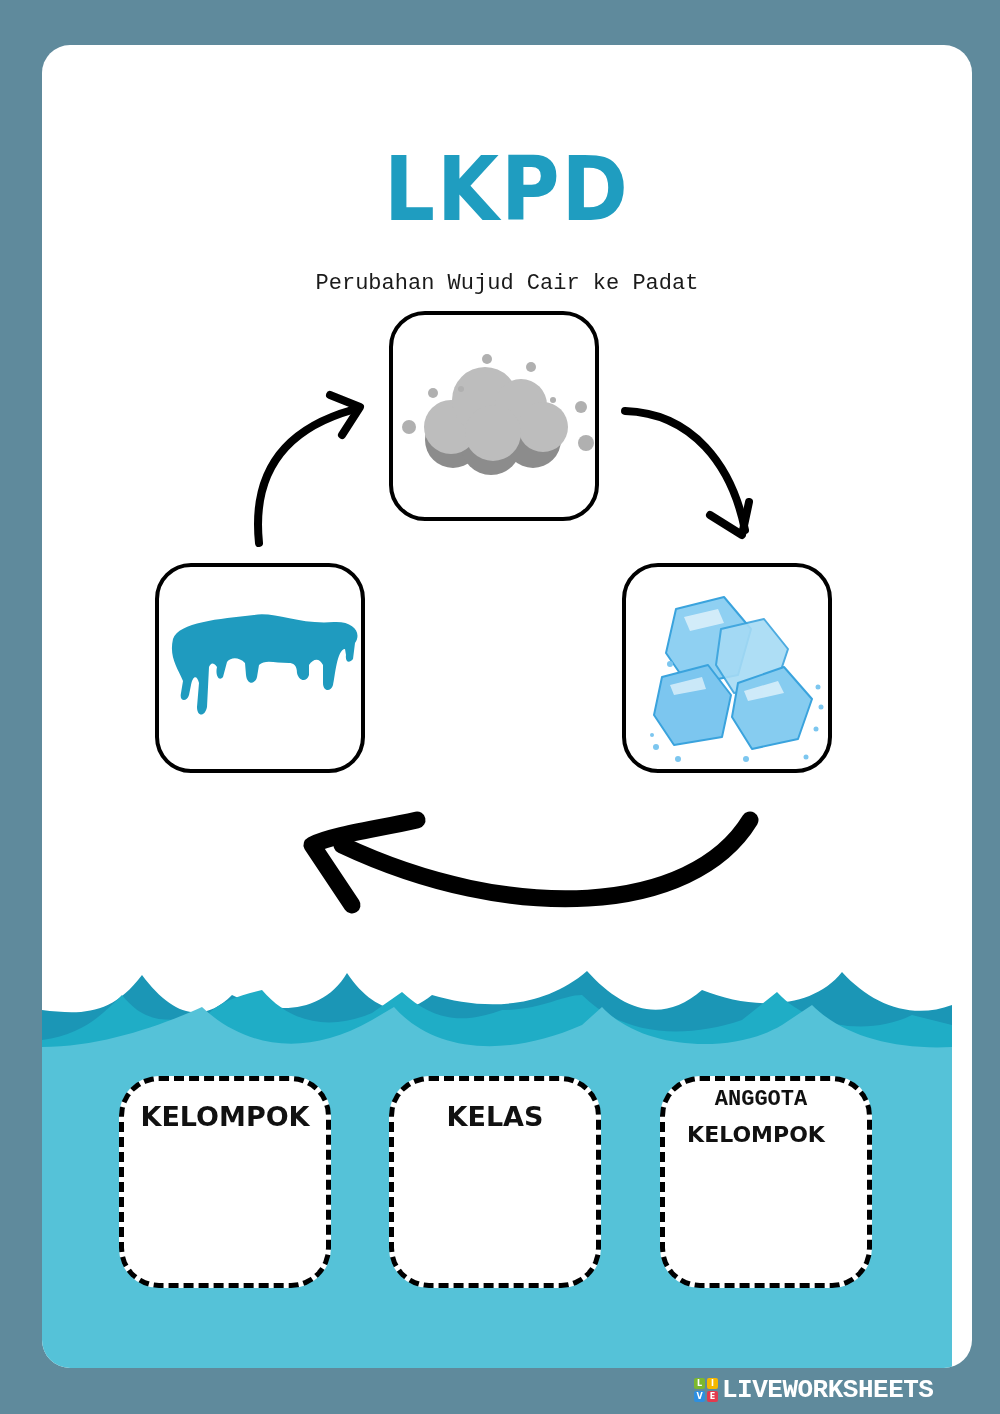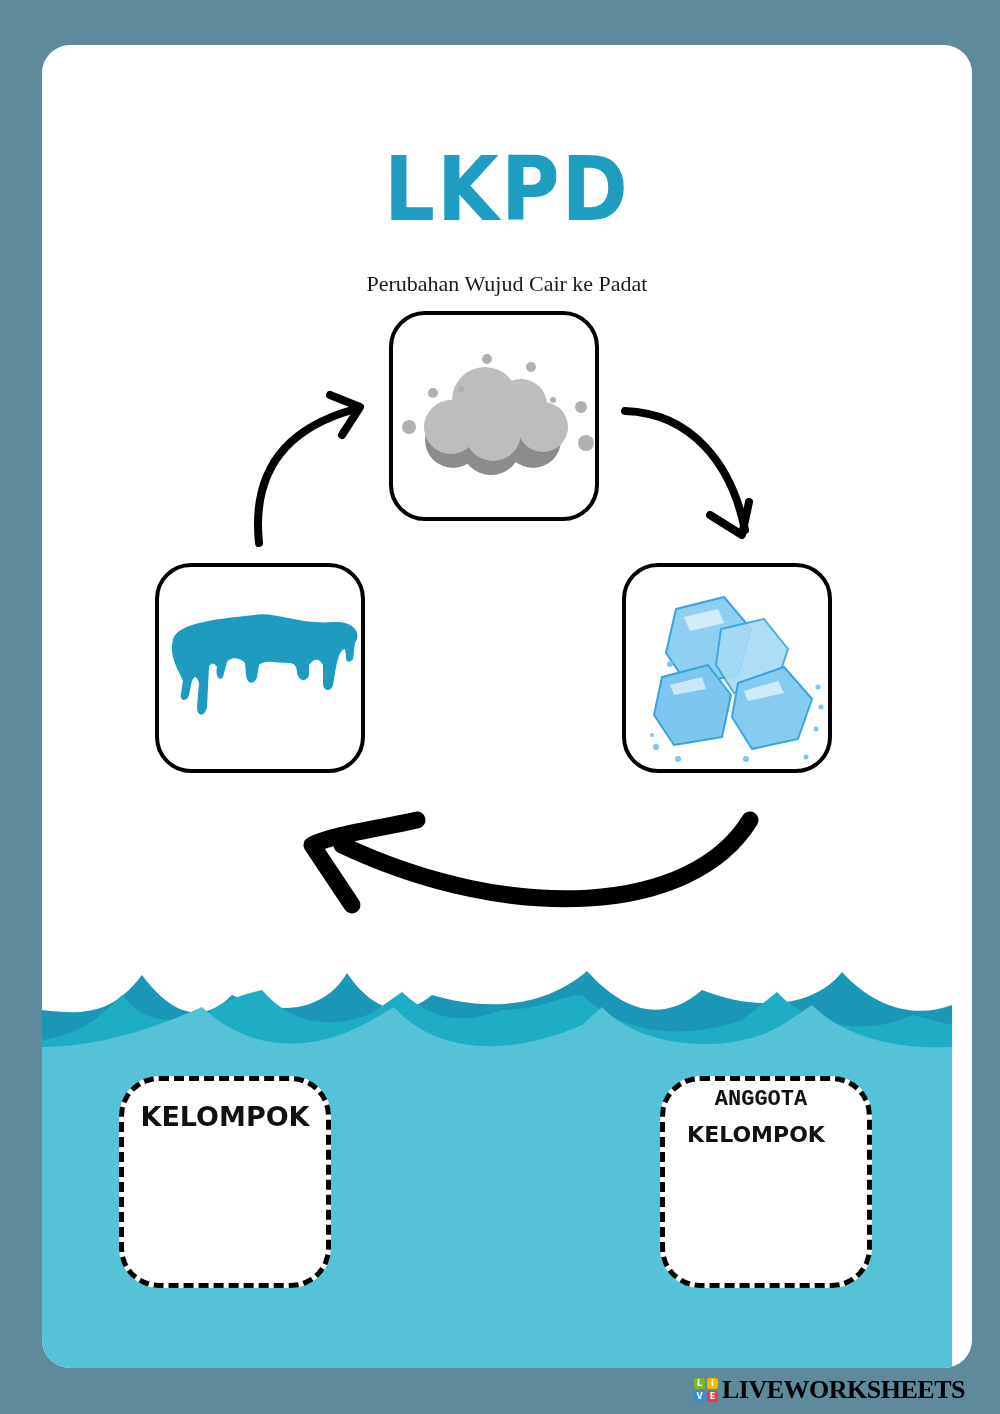--- a/index.html
+++ b/index.html
@@ -13,21 +13,21 @@
     background:#ffffff; border-radius:28px; overflow:hidden;
   }
   .title {
     position:absolute; left:0; right:0; top:98px; text-align:center;
     font-family:"DejaVu Sans", sans-serif; font-weight:bold;
     font-size:80px; letter-spacing:2px; color:#1f9dc0;
     transform:scaleY(1.12);
   }
   .subtitle {
     position:absolute; left:0; right:0; top:226px; text-align:center;
-    font-family:Liberation Serif, serif; font-size:22px; color:#1a1a1a;
+    font-family:Liberation Mono, monospace; font-size:22px; color:#1a1a1a;
   }
   .state-box {
     position:absolute; width:210px; height:210px; box-sizing:border-box;
     border:4px solid #000; border-radius:36px; background:#fff;
   }
   .state-box svg { position:absolute; left:0; top:0; }
   .arrows { position:absolute; left:0; top:0; }
   .waves { position:absolute; left:0; top:920px; }
   .water {
     position:absolute; left:0; top:1030px; width:910px; height:293px;
@@ -47,22 +47,22 @@
   }
   .brand-logo {
     display:grid; grid-template-columns:11px 11px; grid-template-rows:11px 11px; gap:2px;
   }
   .brand-logo span {
     display:flex; align-items:center; justify-content:center;
     font-family:"DejaVu Sans", sans-serif; font-size:8px; font-weight:bold; color:#fff;
     border-radius:2px;
   }
   .brand-text {
-    font-family:Liberation Serif, serif; font-weight:bold; font-size:26px;
-    color:#000000; letter-spacing:-0.5px;
+    font-family:Liberation Mono, monospace; font-weight:bold; font-size:26px;
+    color:#ffffff; letter-spacing:-0.5px;
   }
 </style>
 </head>
 <body>
 
 <div class="card">
 
   <div class="title">LKPD</div>
   <div class="subtitle">Perubahan Wujud Cair ke Padat</div>
 
@@ -157,20 +157,23 @@
       C 250 60, 290 65, 330 48 L 360 27 C 390 55, 420 60, 460 45 C 500 45, 520 30, 540 30
       C 580 70, 640 75, 700 55 L 735 27 C 770 65, 830 70, 870 50 L 910 60 L 910 115 L 0 115 Z"></path>
     <path fill="#55c2d8" d="M0 82 C 60 82, 120 60, 160 42 C 200 80, 260 95, 330 55 L 352 42
       C 390 85, 460 95, 540 60 L 560 42 C 600 85, 690 90, 740 60 L 770 40 C 800 70, 850 85, 910 82 L 910 115 L 0 115 Z"></path>
   </svg>
   <div class="water"></div>
 
   <div class="field-box" style="left:77px; top:1031px;">
     <div class="field-label" style="top:20px; font-size:27px;">KELOMPOK</div>
   </div>
+  <div class="field-box" style="left:347px; top:1031px;">
+    <div class="field-label" style="top:20px; font-size:27px;">KELAS</div>
+  </div>
   <div class="field-box" style="left:618px; top:1031px;">
     <div class="field-label" style="top:6px; font-size:22px; left:-10px;font-family:Liberation Mono, monospace;">ANGGOTA</div>
     <div class="field-label" style="top:41px; font-size:22px; left:-20px;">KELOMPOK</div>
   </div>
 </div>
 
 <div class="brand">
   <div class="brand-logo">
     <span style="background:#7cb82f;">L</span>
     <span style="background:#f5b800;">I</span>

